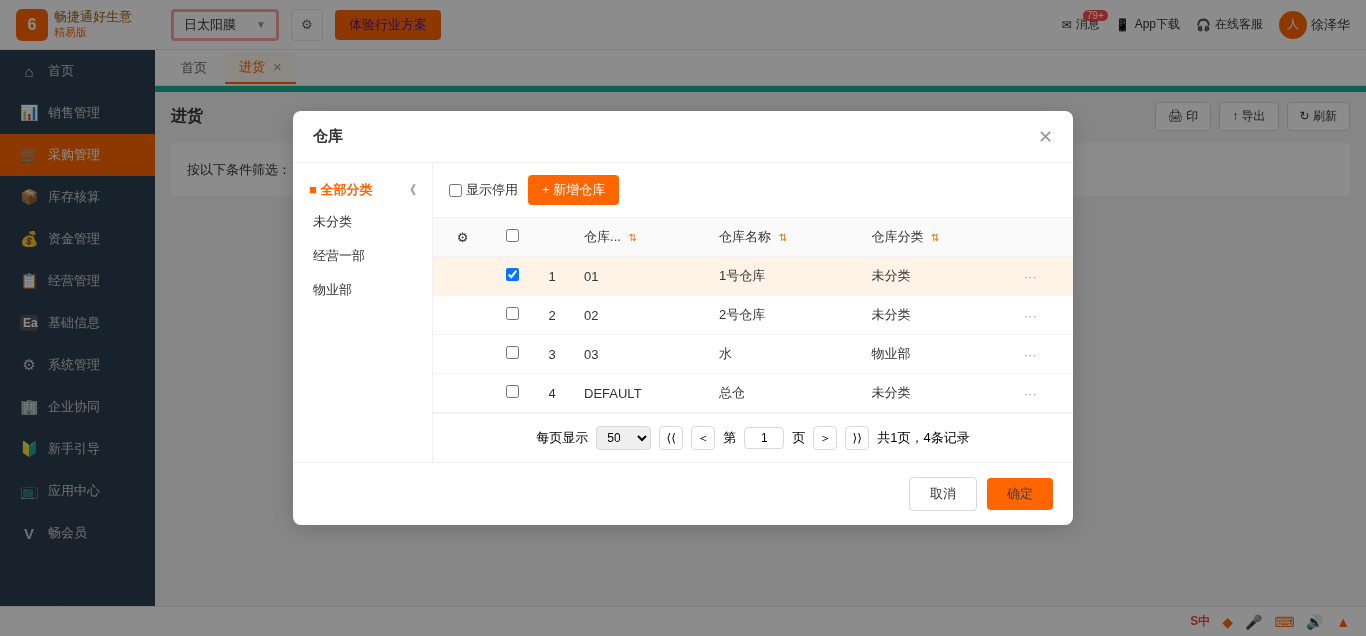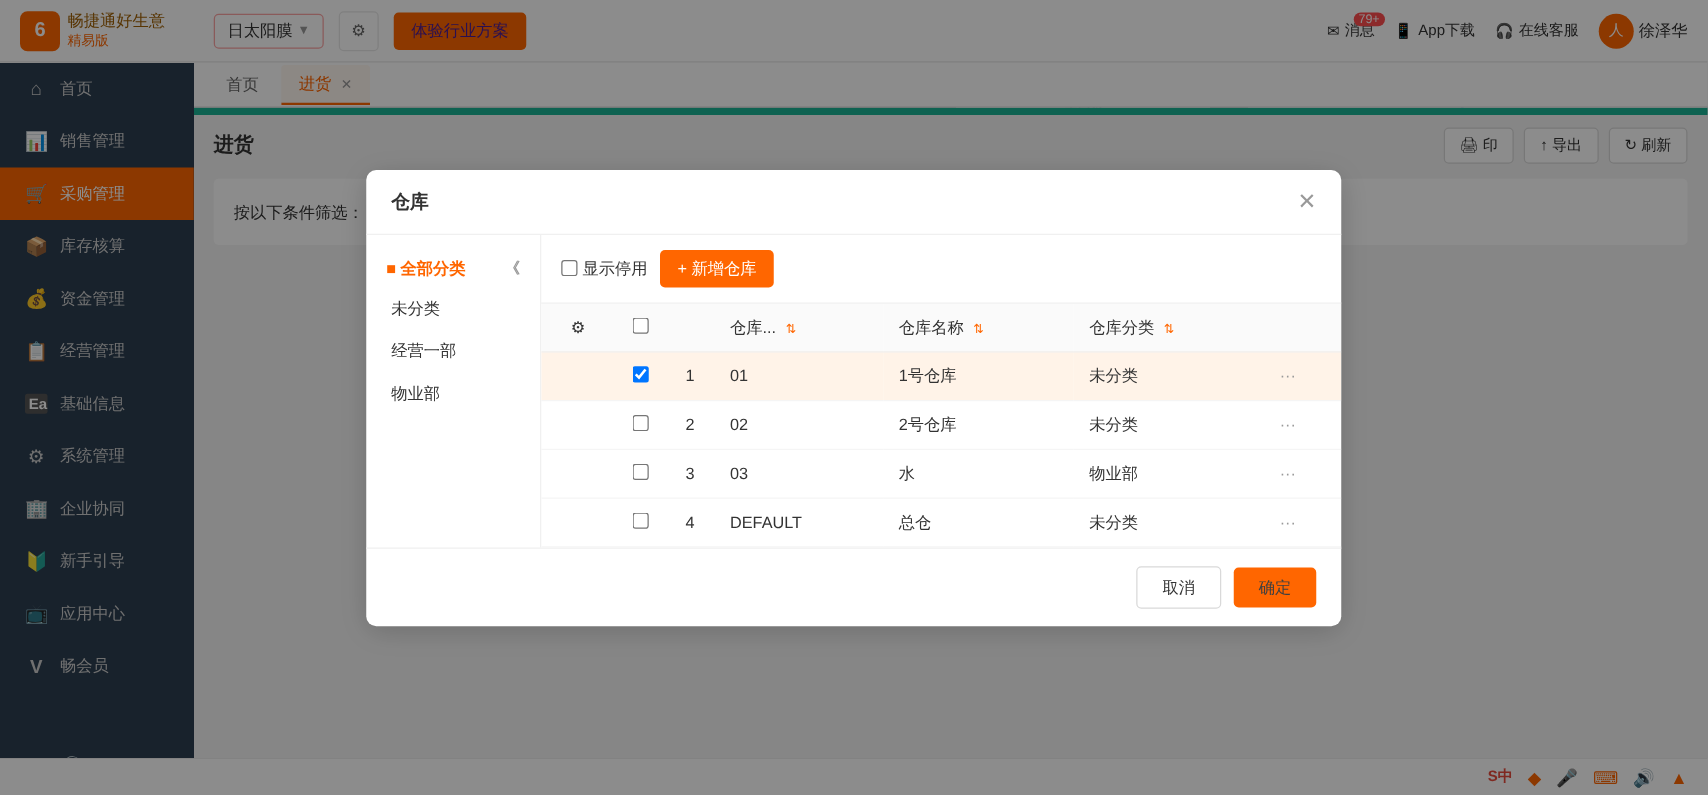--- a/index.html
+++ b/index.html
@@ -25,22 +25,22 @@
       border-radius: 6px;
       display: flex; align-items: center; justify-content: center;
       color: #fff; font-weight: bold; font-size: 16px;
     }
     .logo-text { font-size: 13px; color: #a16207; line-height: 1.2; }
     .logo-sub { font-size: 11px; color: #ff6600; }
     .header-middle {
       flex: 1; display: flex; align-items: center; gap: 12px;
     }
     .store-selector {
-      display: flex; align-items: center; gap: 4px;
-      border: 1px solid #fca5a5; border-radius: 4px;
+      display: flex; align-items: center; gap: 20px;
+      border: 3px solid #fca5a5; border-radius: 4px;
       padding: 4px 10px; cursor: pointer; background: #fff;
       font-size: 13px; color: #333;
     }
     .store-selector .arrow { color: #999; font-size: 10px; }
     .gear-btn {
       width: 32px; height: 32px; border: 1px solid #e8e8e8; border-radius: 4px;
       display: flex; align-items: center; justify-content: center; cursor: pointer;
       background: #fff; color: #666;
     }
     .trial-btn {
@@ -484,20 +484,36 @@
       <td class="num-col">4</td>
       <td>DEFAULT</td>
       <td>总仓</td>
       <td>未分类</td>
       <td><span class="row-actions">···</span></td>
     </tr>
               </tbody>
           </table>
         </div>
 
+        <div class="pagination-bar">
+          <span>每页显示</span>
+          <select class="page-size-select">
+            <option>50</option>
+            <option>20</option>
+            <option>100</option>
+          </select>
+          <button class="pg-btn">⟨⟨</button>
+          <button class="pg-btn">＜</button>
+          <span>第</span>
+          <input class="pg-input" type="text" value="1" style="">
+          <span>页</span>
+          <button class="pg-btn">＞</button>
+          <button class="pg-btn">⟩⟩</button>
+          <span>共1页，4条记录</span>
+        </div>
       </div>
     </div>
 
     <div class="modal-footer">
       <button class="cancel-btn">取消</button>
       <button class="confirm-btn">确定</button>
     </div>
   </div>
 </div>
 

